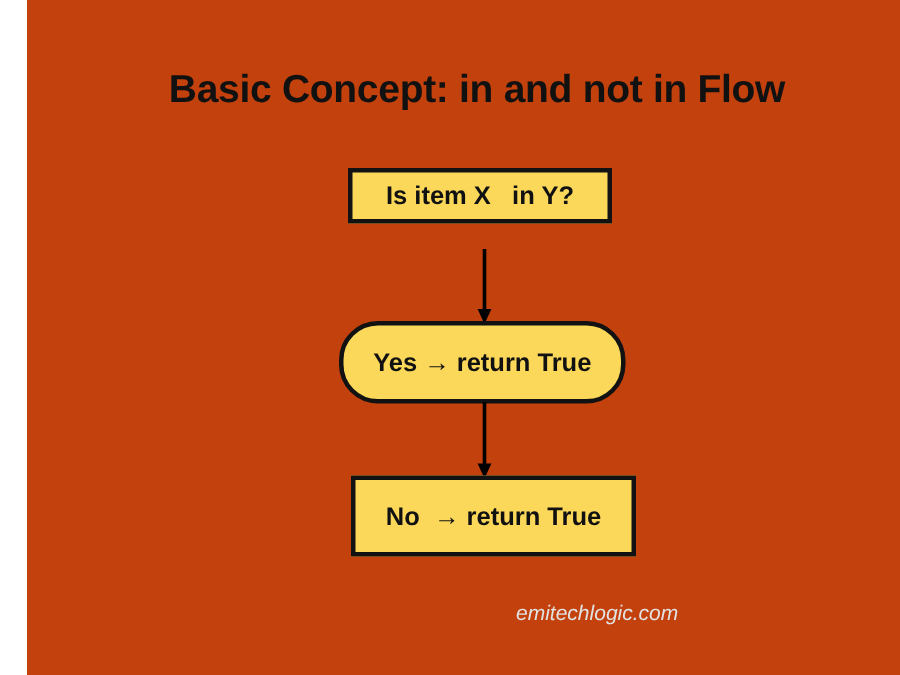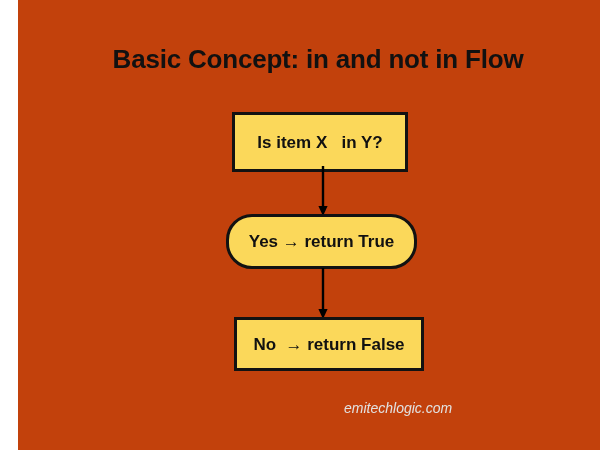--- a/index.html
+++ b/index.html
@@ -58,21 +58,21 @@
     font-weight: bold;
     font-size: 17px;
     white-space: pre;
     line-height: 1;
   }
 
   .node-1 {
     left: 214px;
     top: 112px;
     width: 176px;
-    height: 60px;
+    height: 37px;
   }
 
   .node-2 {
     left: 208px;
     top: 214px;
     width: 191px;
     height: 55px;
     border-radius: 26px;
   }
 
@@ -141,20 +141,20 @@
     </div>
 
     <div class="connector connector-2">
       <svg width="20" height="51" viewBox="0 0 20 51" aria-hidden="true">
         <line x1="10" y1="0" x2="10" y2="43" stroke="#000000" stroke-width="2.4"></line>
         <polygon points="10,51 5.4,41 14.6,41" fill="#000000"></polygon>
       </svg>
     </div>
 
     <div class="node node-3">
-      <span>No  → return False</span>
+      <span>No  → return True</span>
     </div>
 
   </div>
 
   <div class="watermark">emitechlogic.com</div>
 
 </div>
 
 </body></html>

